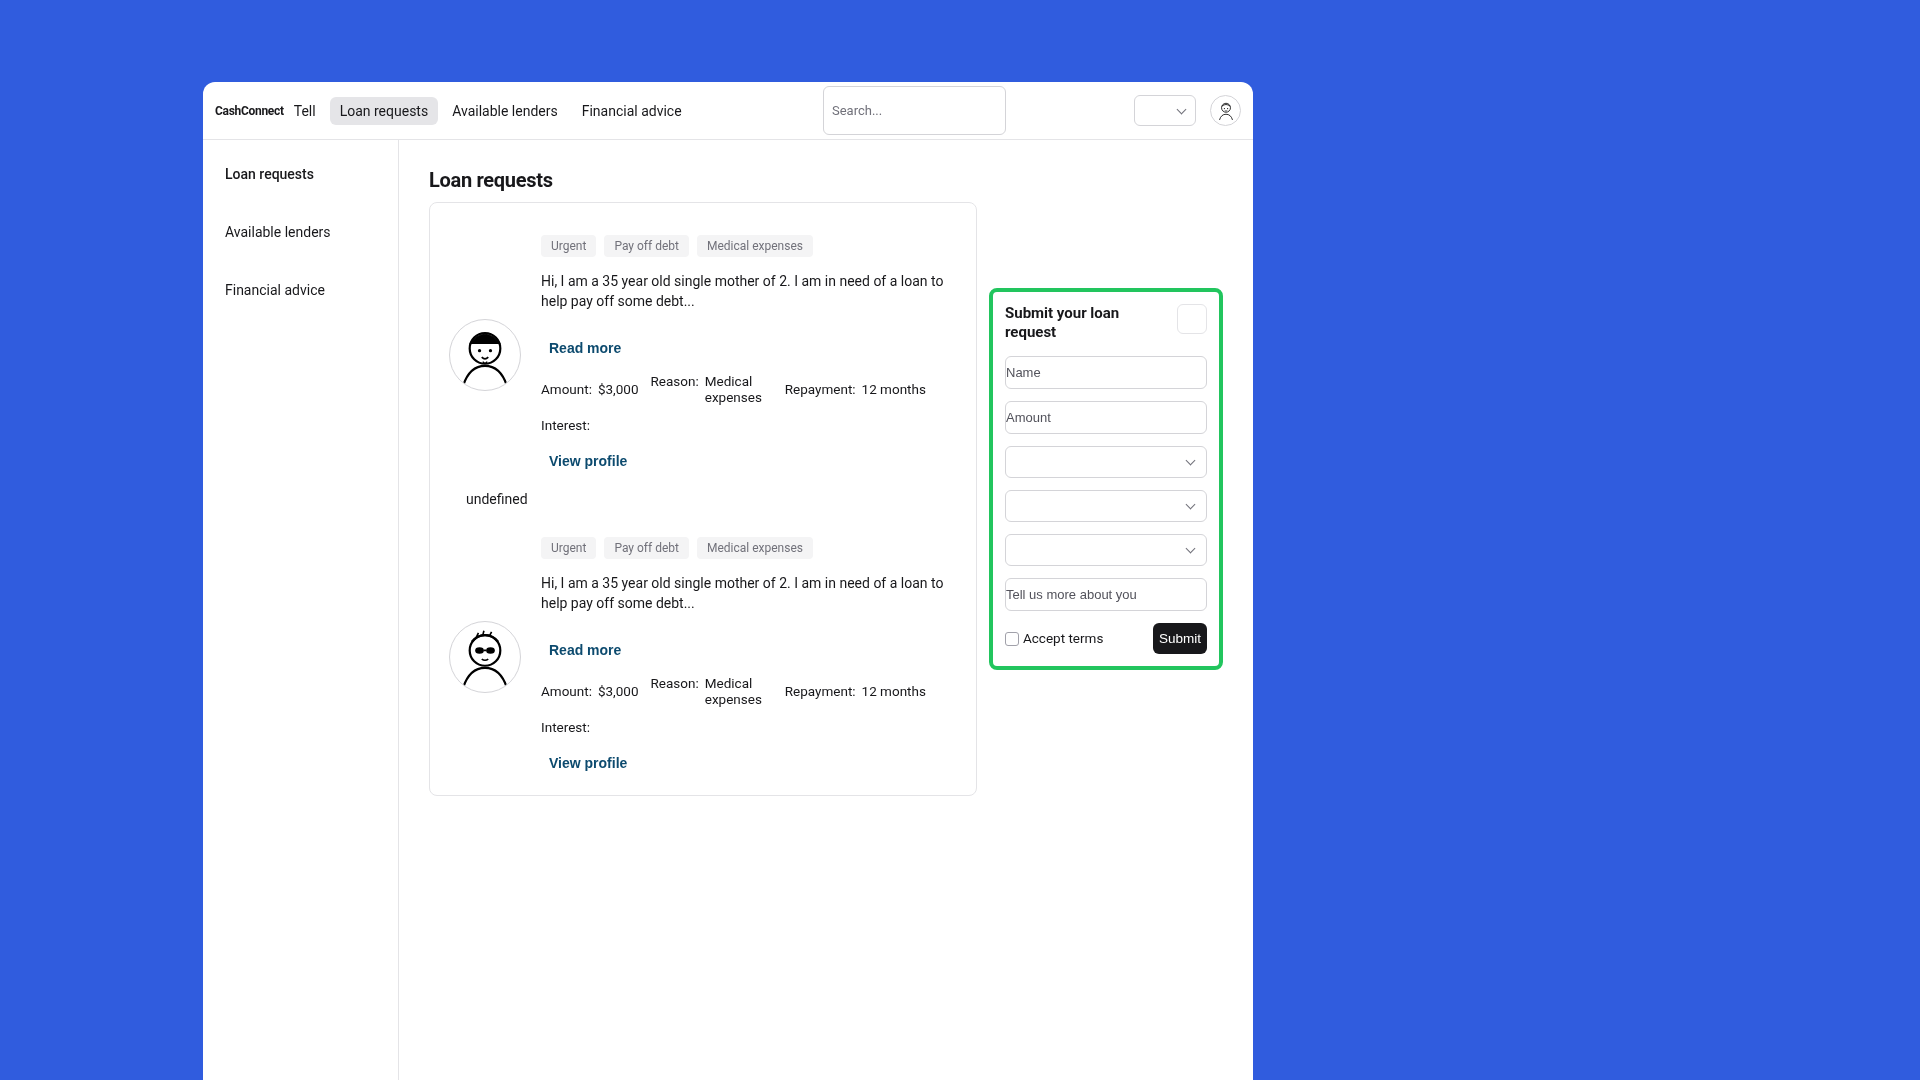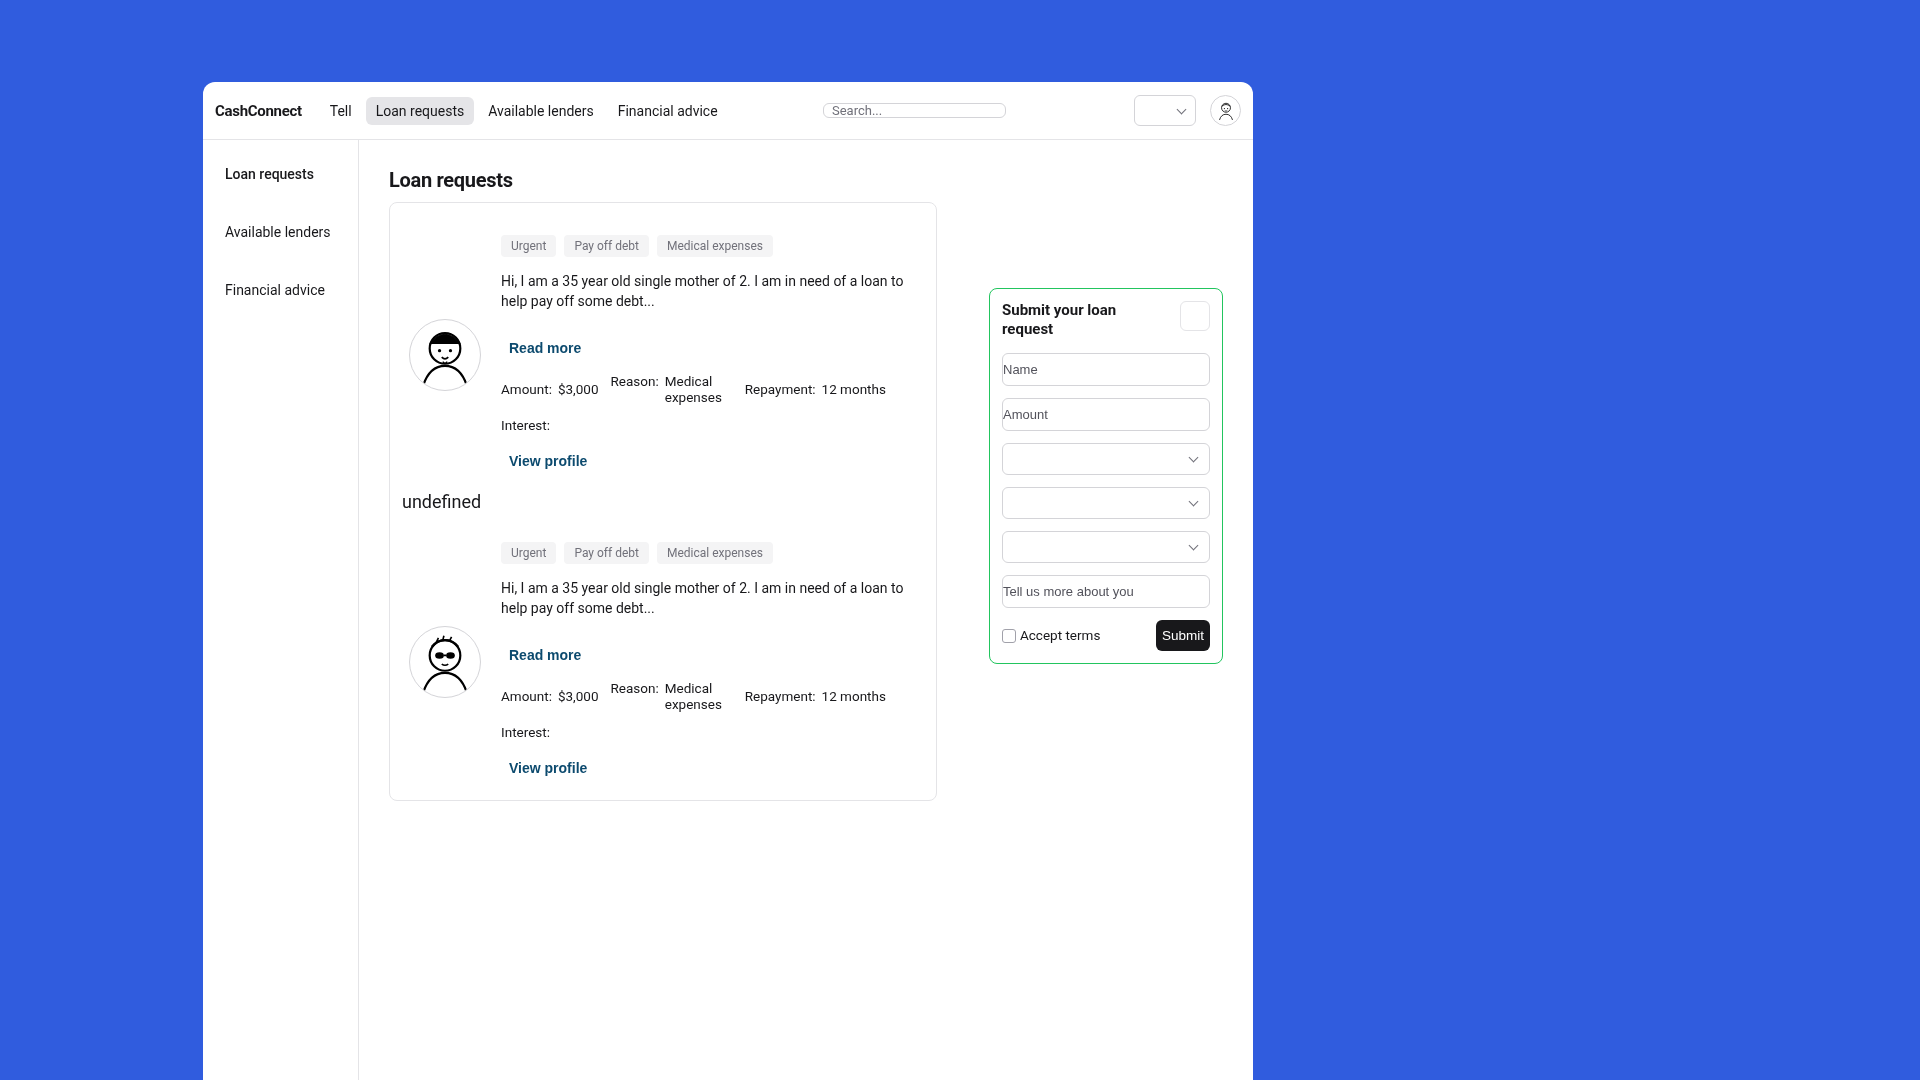--- a/index.html
+++ b/index.html
@@ -24,36 +24,35 @@
   
   .header {
     height: 58px;
     border-bottom: 1px solid #e4e4e7;
     display: flex;
     align-items: center;
     padding: 0 12px;
   }
   .logo {
     font-weight: 700;
-    font-size: 15px;
+    font-size: 12px;
     letter-spacing: -0.3px;
-    margin-right: 18px;
   }
   .nav { display: flex; gap: 4px; }
   .nav-item {
     font-size: 14px;
     padding: 6px 10px;
     border-radius: 6px;
     cursor: pointer;
   }
   .nav-item.active { background: #e5e5e8; }
   .header-spacer { flex: 1; }
   .search {
     width: 183px;
-    height: 15px;
+    height: 49px;
     border: 1px solid #d4d4d8;
     border-radius: 6px;
     padding: 0 8px;
     font-size: 13px;
     color: #71717a;
     display: flex;
     align-items: center;
   }
   .header-select {
     margin-left: 128px;
@@ -147,30 +146,29 @@
     background: none;
     border: none;
     padding: 6px 8px;
     cursor: pointer;
     color: #0c4a6e;
   }
   .details { display: flex; gap: 12px; margin: 11px 0 14px 0; font-size: 13.5px; flex-wrap: wrap; align-items: center; }
   .detail { display: flex; gap: 6px; }
   .detail-label { }
   .detail-value { max-width: 68px; line-height: 1.2; }
-  .undefined-row { font-size: 18px; padding: 8px 2px; }
+  .undefined-row { font-size: 14px; padding: 8px 2px; margin-left: 24px; }
   
   .right-panel {
     margin-top: 120px;
     width: 234px;
-    border: 1px solid #22c55e;
+    border: 4px solid #22c55e;
     border-radius: 8px;
     padding: 12px;
     height: fit-content;
-    margin-left: 40px;
   }
   .right-panel-header { display: flex; justify-content: space-between; align-items: flex-start; margin-bottom: 14px; }
   .right-title { font-size: 15px; font-weight: 700; line-height: 1.25; max-width: 120px; }
   .right-close {
     width: 30px; height: 30px;
     border: 1px solid #e4e4e7;
     border-radius: 6px;
   }
   .form-input, .form-select, .form-textarea {
     width: 100%;

